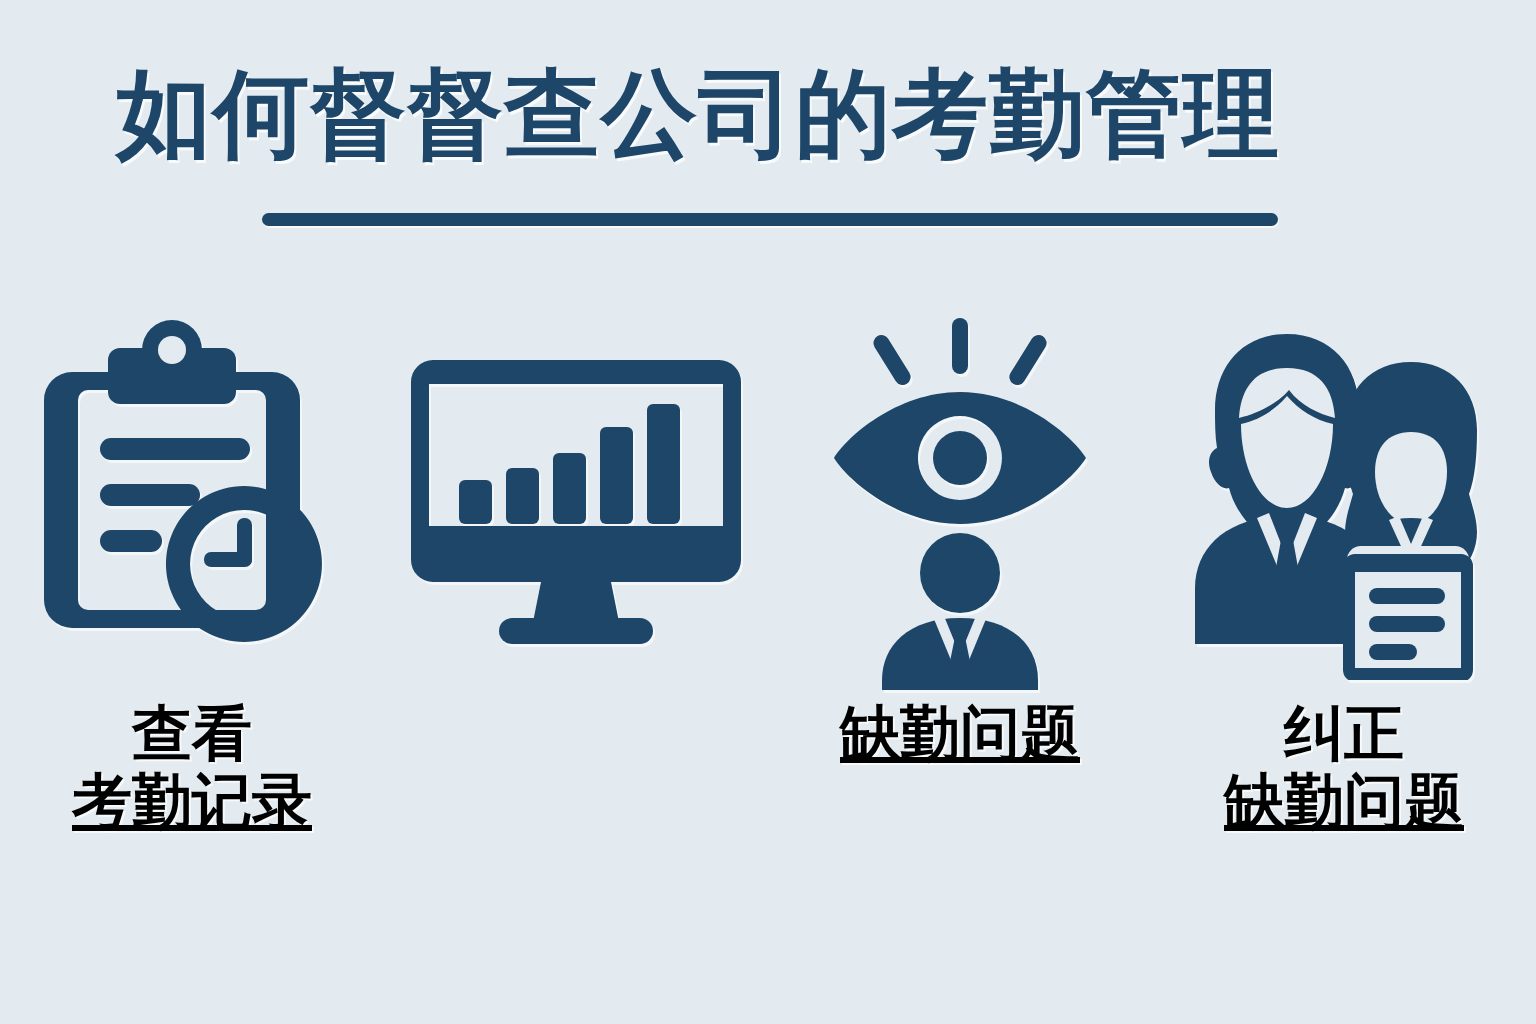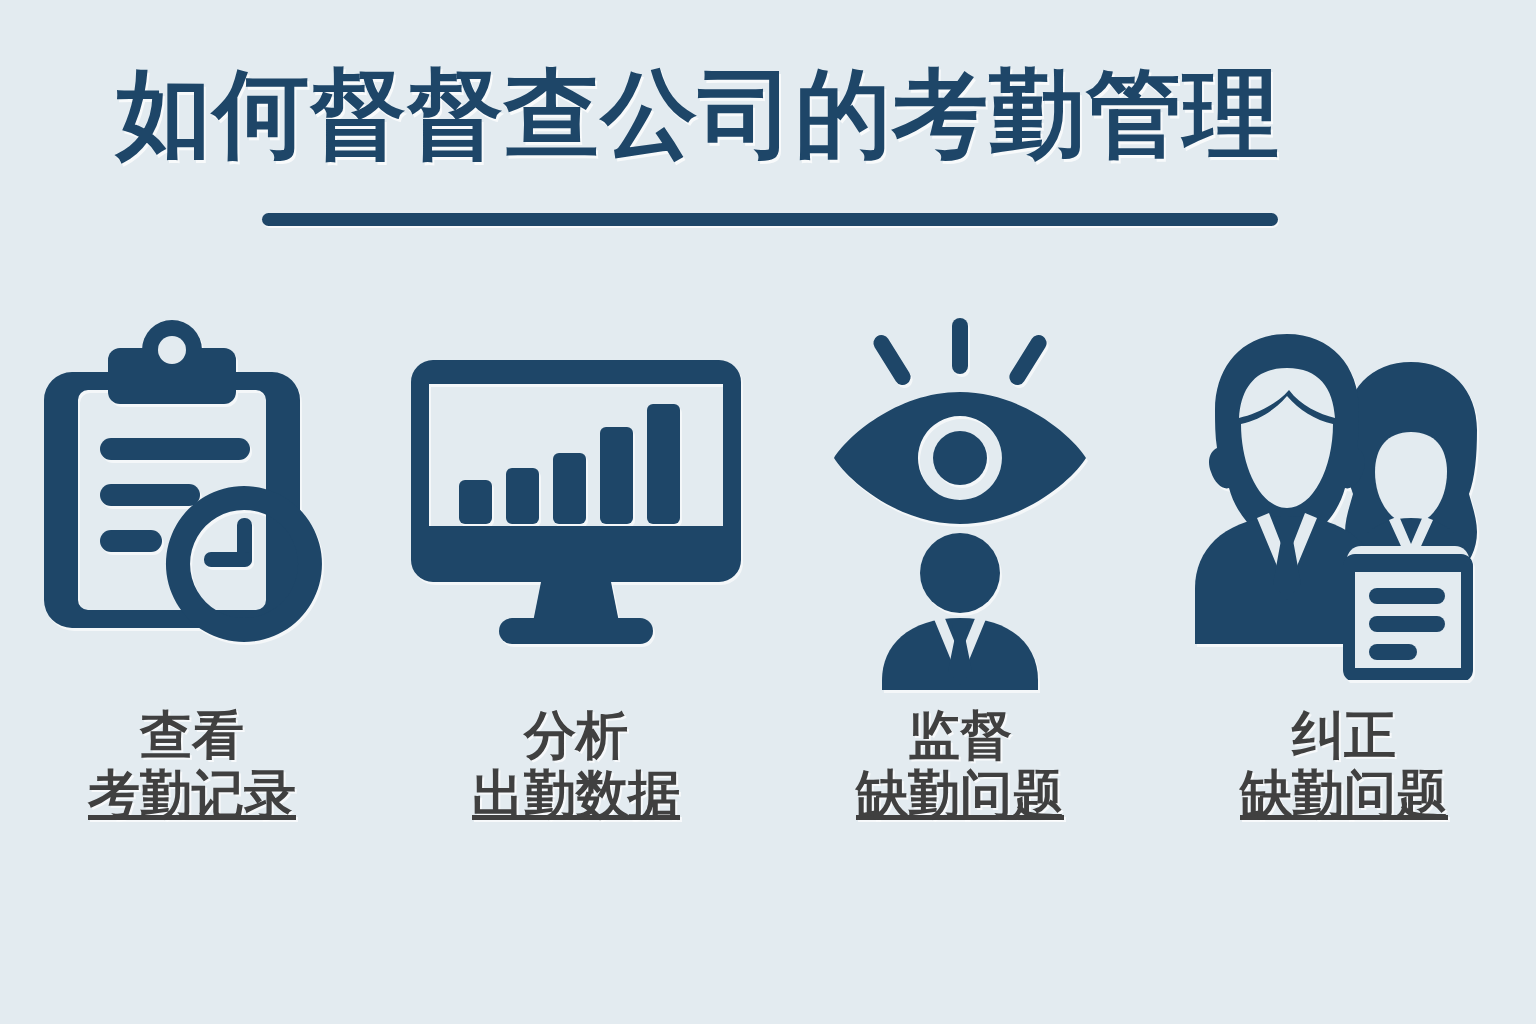--- a/index.html
+++ b/index.html
@@ -52,25 +52,24 @@
     align-items:center;
   }
   .iconbox {
     height:400px;
     display:flex;
     align-items:center;
     justify-content:center;
   }
   .iconbox svg { display:block; filter:drop-shadow(2px 3px 0 rgba(255,255,255,.6)); }
   .caption {
-    margin-top:6px;
     text-align:center;
-    color:#404040;
+    color:#000000;
     font-weight:bold;
-    font-size:52px;
+    font-size:60px;
     line-height:1.13;
     text-shadow:2px 2px 0 rgba(255,255,255,.7);
     white-space:nowrap;
   }
   .caption .l1 { display:block; }
   .caption .l2 { display:block;text-decoration:underline; }
 </style>
 </head>
 <body>
 
@@ -128,24 +127,20 @@
             <rect x="88" y="268" width="154" height="26" rx="13"></rect>
 
             <rect x="48" y="130" width="33" height="44" rx="6"></rect>
             <rect x="95" y="118" width="33" height="56" rx="6"></rect>
             <rect x="142" y="103" width="33" height="71" rx="6"></rect>
             <rect x="189" y="77" width="33" height="97" rx="6"></rect>
             <rect x="236" y="54" width="33" height="120" rx="6"></rect>
           </g>
         </svg>
       </div>
-      <div class="caption">
-        <span class="l1">分析</span>
-        <span class="l2">出勤数据</span>
-      </div>
     </div>
 
     <div class="col">
       <div class="iconbox">
         <svg width="260" height="380" viewBox="0 0 260 380">
           <g fill="#1e4668">
 
             <rect x="122" y="8" width="16" height="56" rx="8"></rect>
             <rect x="54" y="22" width="16" height="56" rx="8" transform="rotate(-32 62 50)"></rect>
             <rect x="190" y="22" width="16" height="56" rx="8" transform="rotate(32 198 50)"></rect>
@@ -159,21 +154,20 @@
 
             <path d="M130 308 c-52 0 -78 28 -78 62 v18 h156 v-18 c0 -34 -26 -62 -78 -62 z"></path>
 
             <path d="M104 309 L130 372 L156 309 L146 306 L130 345 L114 306 z" fill="#e3ebf0"></path>
 
             <path d="M122 315 h16 l-3 12 l7 34 l-12 14 l-12 -14 l7 -34 z"></path>
           </g>
         </svg>
       </div>
       <div class="caption">
-        <span class="l1">监督</span>
         <span class="l2">缺勤问题</span>
       </div>
     </div>
 
     <div class="col">
       <div class="iconbox">
         <svg width="330" height="360" viewBox="0 0 330 360">
           <g fill="#1e4668">
 
             <path d="M232 42 c-40 0 -66 28 -66 68 c0 26 2 48 8 64 c-4 14 -8 26 -8 38

